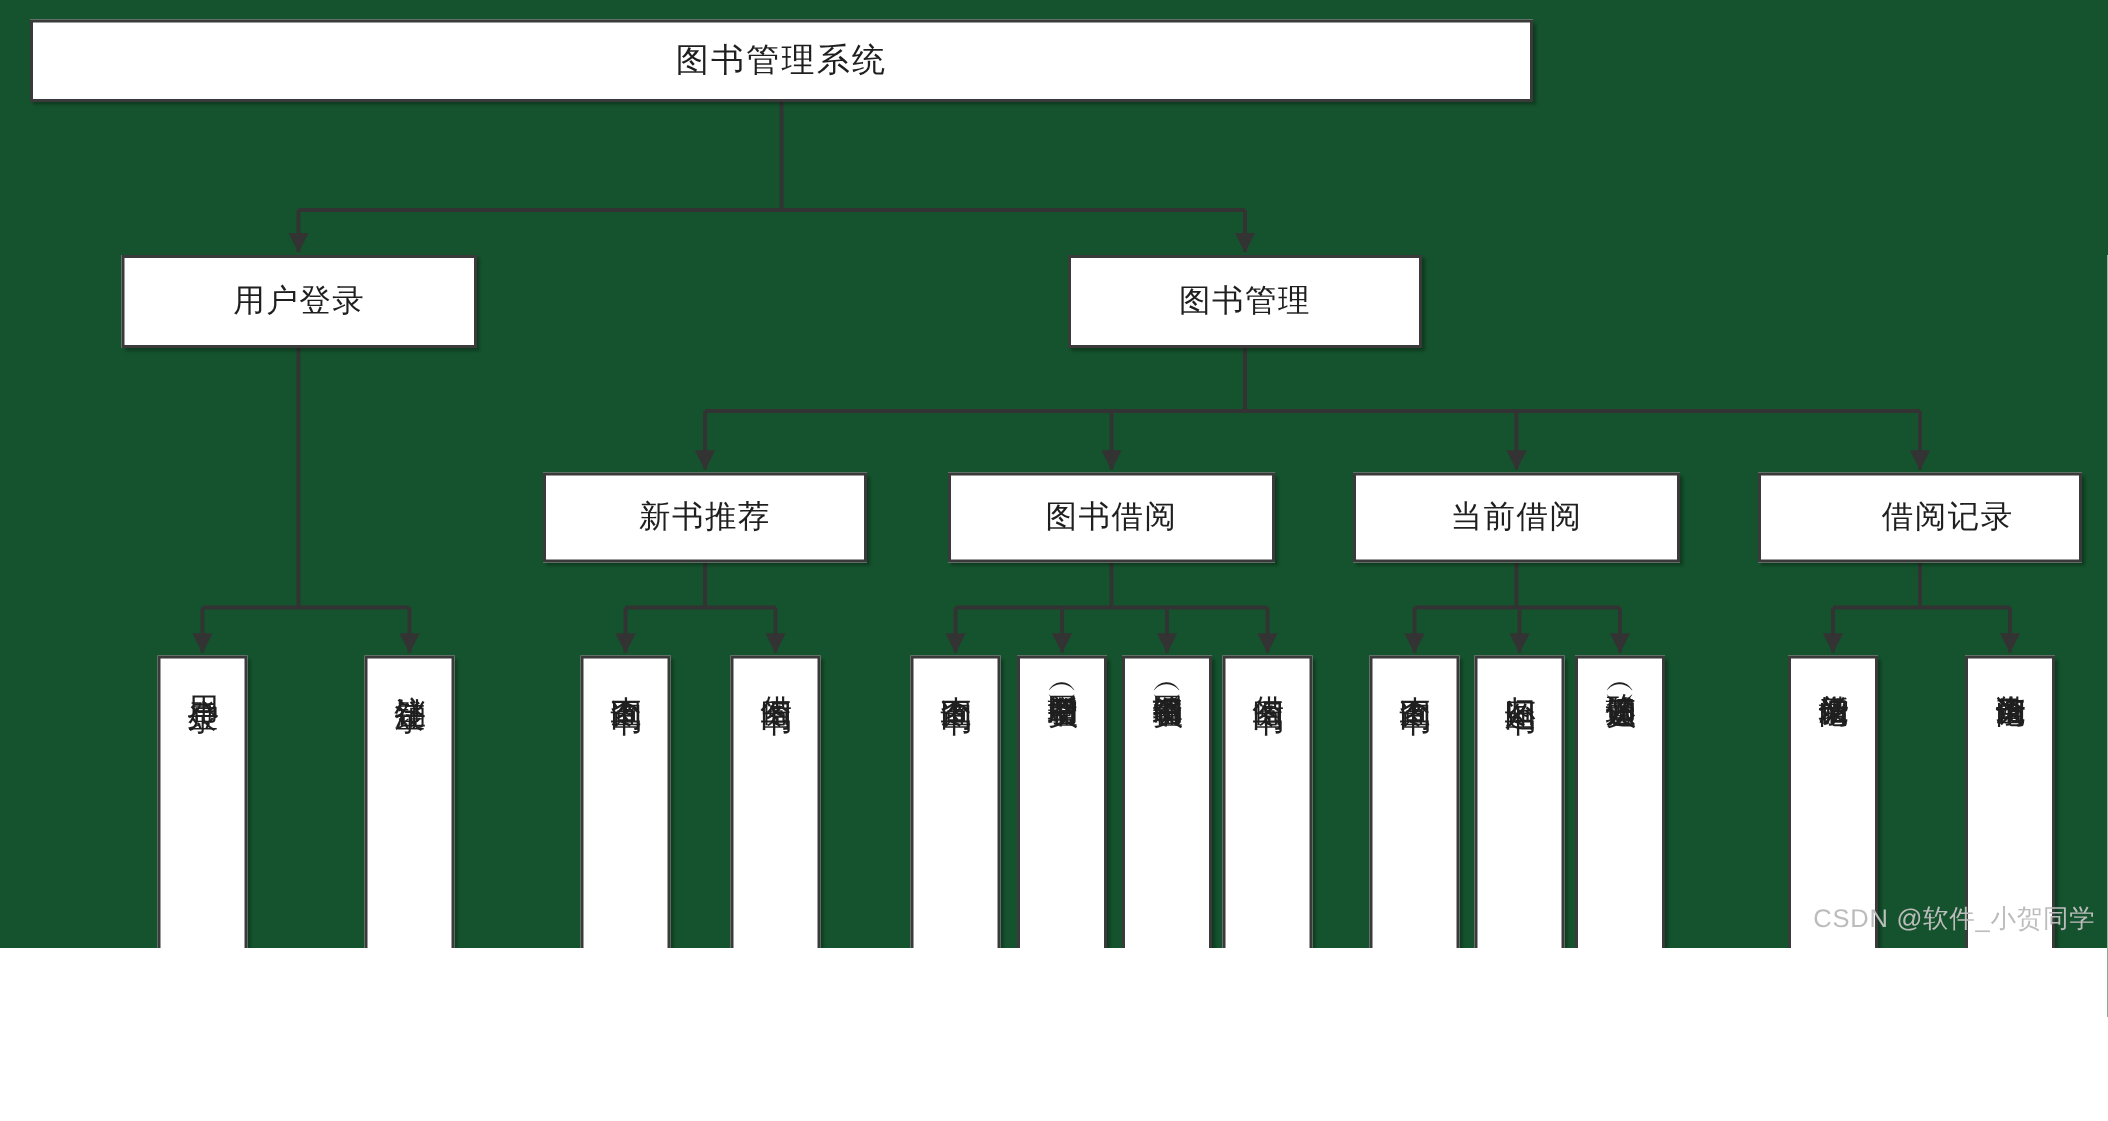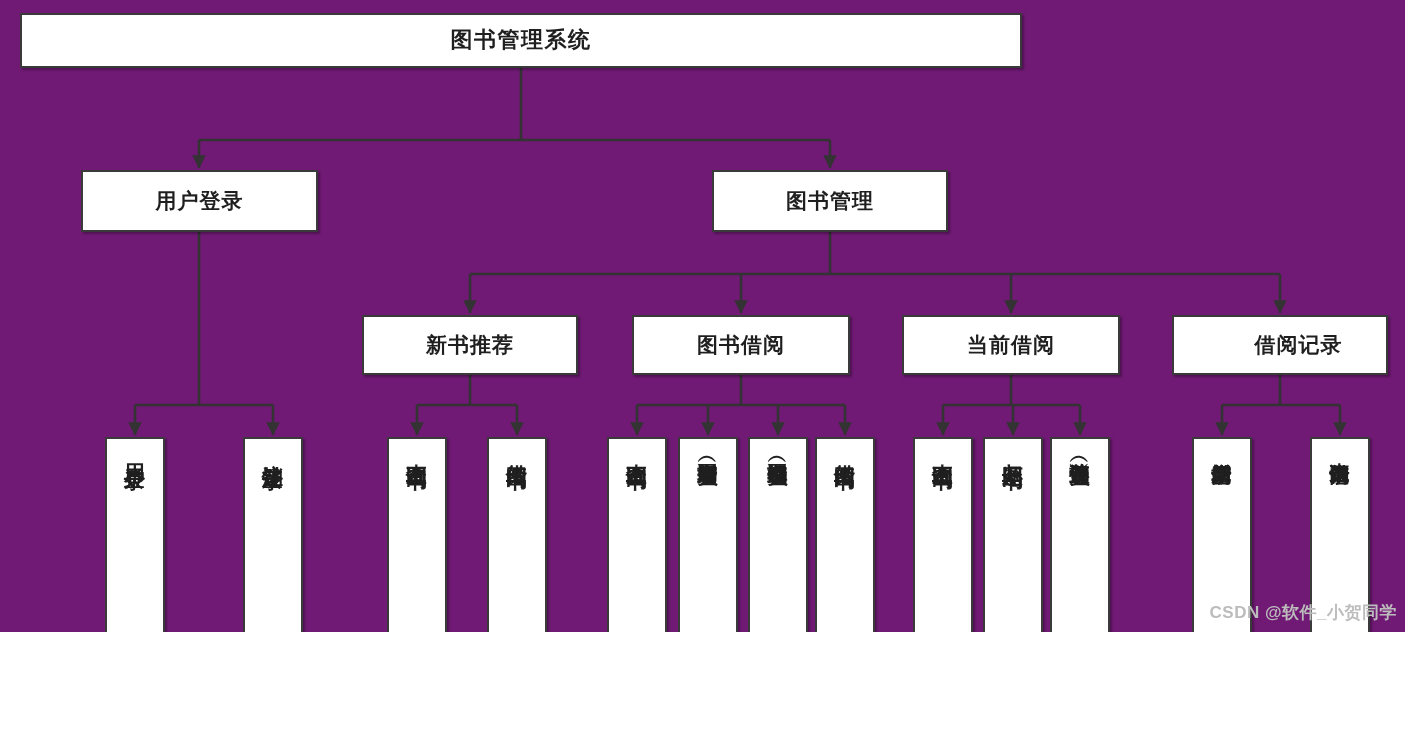--- a/index.html
+++ b/index.html
@@ -8,23 +8,22 @@
     padding: 0;
     background: #ffffff;
   }
   body {
     font-family: "Liberation Sans", "DejaVu Sans", sans-serif;
   }
   #diagram-root {
     position: relative;
     width: 1405px;
     height: 632px;
-    background: #701a75;
+    background: #14532d;
     overflow: hidden;
-    font-weight: bold;
   }
   svg.connectors {
     position: absolute;
     left: 0;
     top: 0;
     width: 1405px;
     height: 747px;
     pointer-events: none;
   }
   .node {

